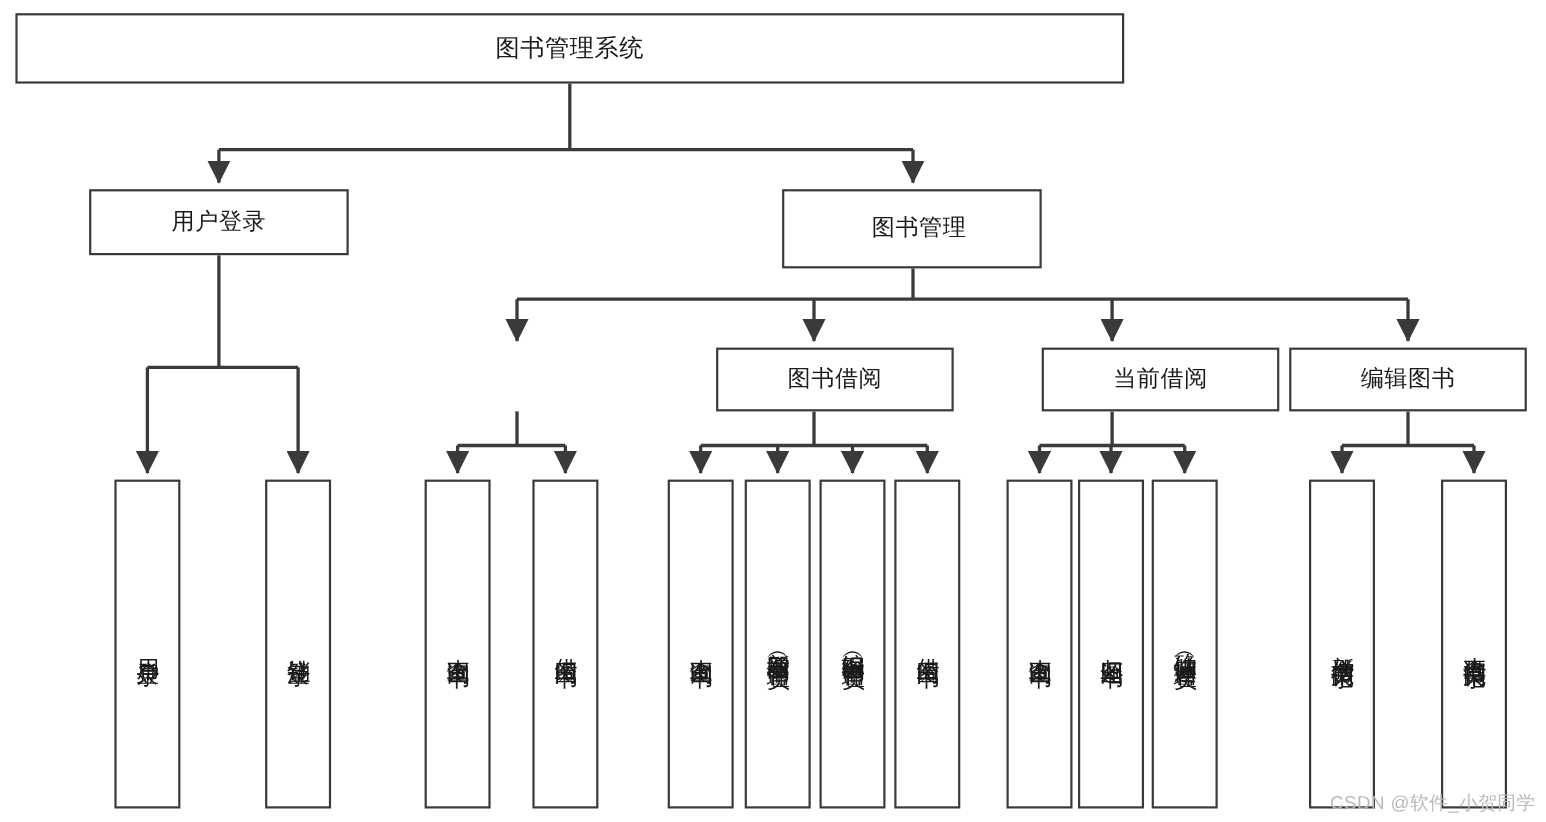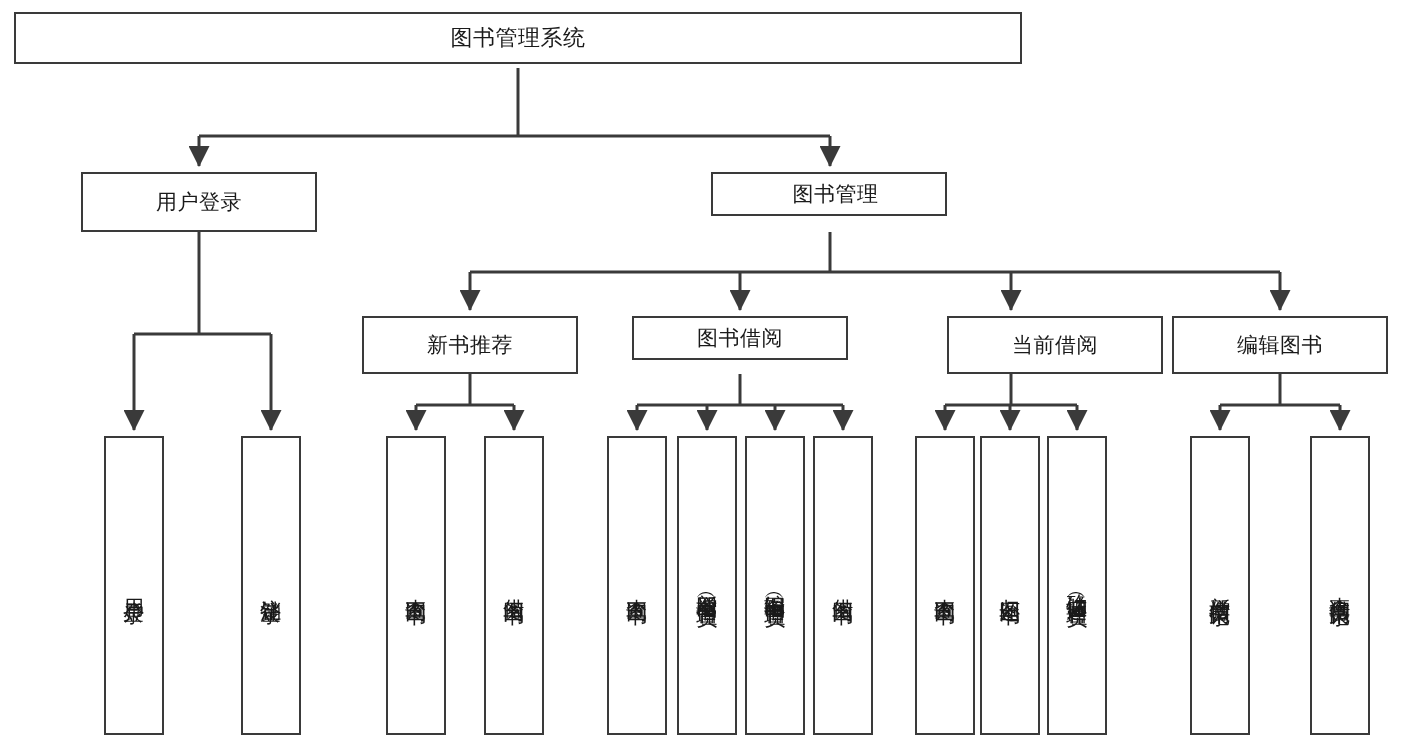--- a/index.html
+++ b/index.html
@@ -98,35 +98,32 @@
       <path d="M 1010 405 L 1010 430" marker-end="url(#arrow)"></path>
       <path d="M 1077 405 L 1077 430" marker-end="url(#arrow)"></path>
 
       <path d="M 1280 374 L 1280 405"></path>
       <path d="M 1220 405 L 1340 405"></path>
       <path d="M 1220 405 L 1220 430" marker-end="url(#arrow)"></path>
       <path d="M 1340 405 L 1340 430" marker-end="url(#arrow)"></path>
     </g>
   </svg>
 
-  <div class="node root" style="left:14px;top:12px;width:1008px;height:52px;">
+  <div class="node root" style="left:14px;top:12px;width:1008px;height:64px;">
     <span class="label">图书管理系统</span>
   </div>
 
   <div class="node" style="left:81px;top:172px;width:236px;height:60px;">
     <span class="label">用户登录</span>
   </div>
-  <div class="node" style="left:711px;top:172px;width:236px;height:44px;padding-left:13px;">
+  <div class="node" style="left:711px;top:172px;width:236px;height:72px;padding-left:13px;">
     <span class="label">图书管理</span>
   </div>
 
-  <div class="node" style="left:362px;top:316px;width:216px;height:58px;">
-    <span class="label">新书推荐</span>
-  </div>
-  <div class="node" style="left:632px;top:316px;width:216px;height:44px;">
+  <div class="node" style="left:651px;top:316px;width:216px;height:58px;">
     <span class="label">图书借阅</span>
   </div>
   <div class="node" style="left:903px;top:316px;width:216px;height:58px;margin-left:44px;">
     <span class="label">当前借阅</span>
   </div>
   <div class="node" style="left:1172px;top:316px;width:216px;height:58px;">
     <span class="label">编辑图书</span>
   </div>
 
   <div class="node leaf" style="left:104px;top:436px;width:60px;height:299px;">
@@ -166,13 +163,14 @@
     <span class="label">确认归还（管理员）</span>
   </div>
 
   <div class="node leaf" style="left:1190px;top:436px;width:60px;height:299px;">
     <span class="label">新增借阅记录</span>
   </div>
   <div class="node leaf" style="left:1310px;top:436px;width:60px;height:299px;">
     <span class="label">查询借阅记录</span>
   </div>
 
+  <div id="watermark">CSDN @软件_小贺同学</div>
 </div>
 
 </body></html>

